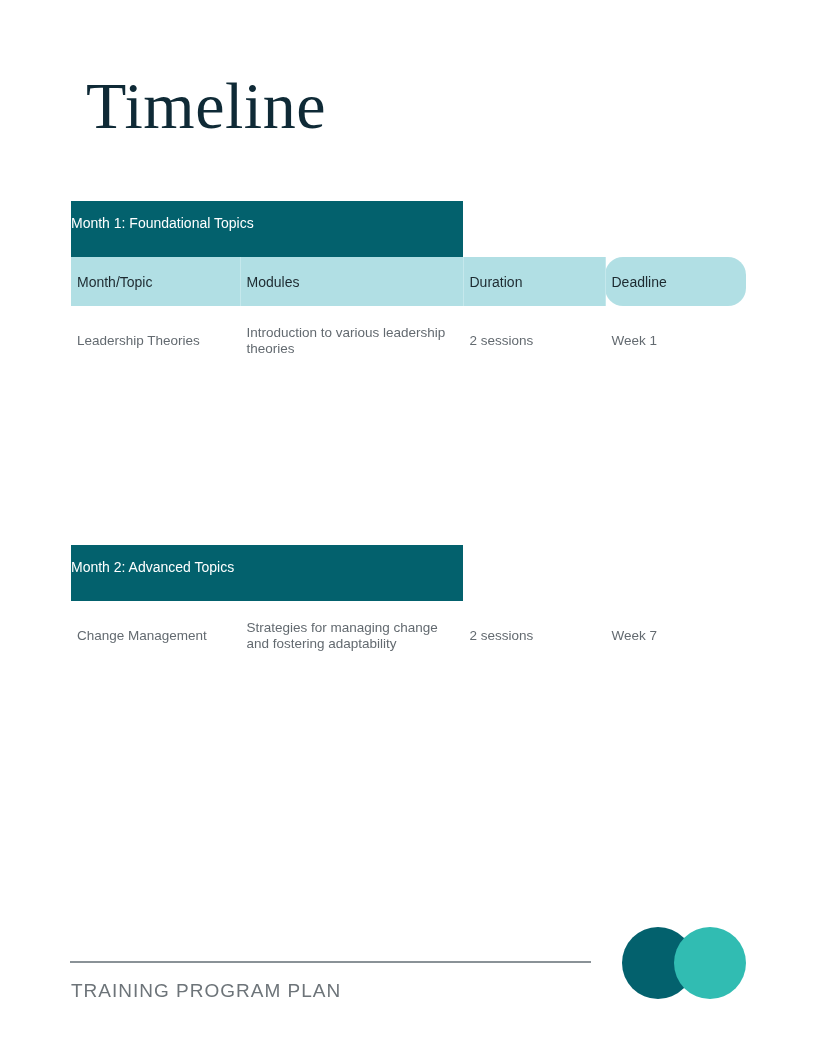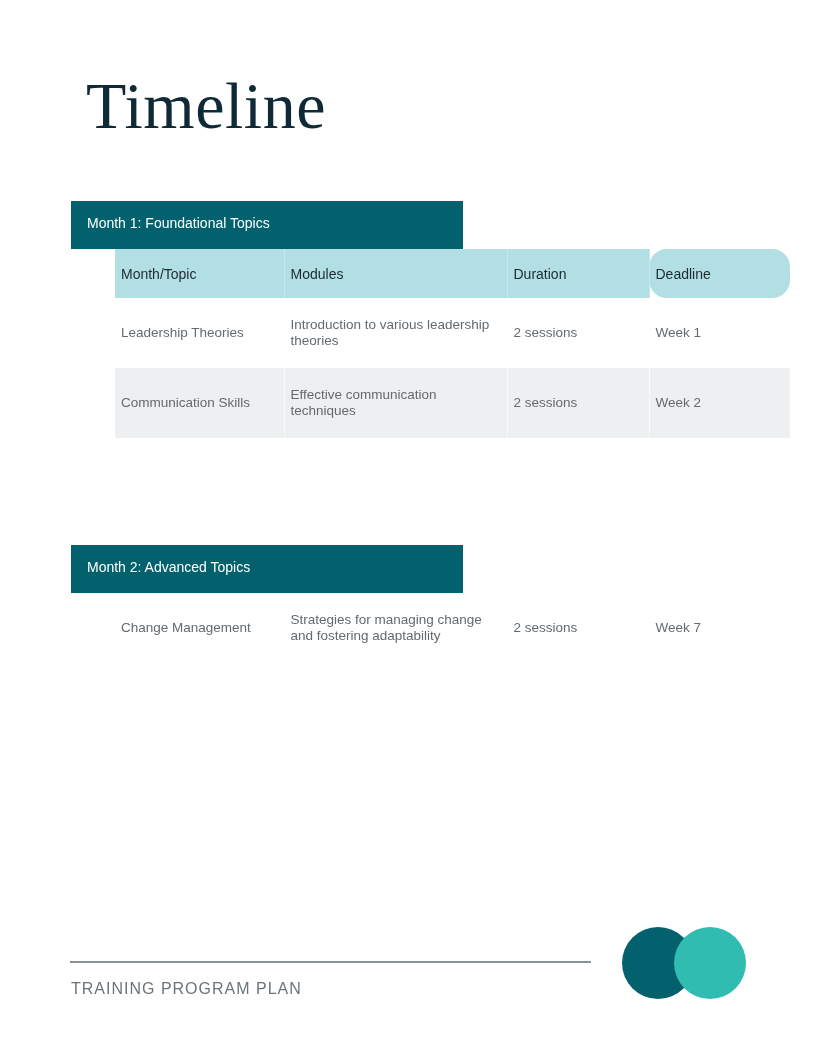--- a/index.html
+++ b/index.html
@@ -6,36 +6,36 @@
     body { width: 816px; height: 1056px; position: relative; overflow: hidden;
            font-family: "Liberation Sans", "DejaVu Sans", sans-serif; color: #5b6168; }
     .title { position: absolute; left: 70px; top: 50px; margin: 16px;
              font-family: "Liberation Serif", "DejaVu Serif", serif; font-weight: normal;
              font-size: 66px; line-height: 80px; color: #0f2a36; letter-spacing: 0.5px; }
 
     .section { position: absolute; left: 71px; width: 675px; }
     .section-1 { top: 201px; }
     .section-2 { top: 545px; }
 
-    .section-header { width: 392px; height: 48px; background: #03616d; color: #ffffff;
-                      font-size: 14px; line-height: 44px; padding-left: 16px; box-sizing: border-box; }
+    .section-header { width: 392px; height: 56px; background: #03616d; color: #ffffff;
+                      font-size: 14px; line-height: 44px; padding-left: 0; box-sizing: border-box; }
 
-    table { border-collapse: collapse; width: 675px; table-layout: fixed; margin-left: 44px; }
+    table { border-collapse: collapse; width: 675px; table-layout: fixed; }
     col.c1 { width: 169px; } col.c2 { width: 223px; } col.c3 { width: 142px; } col.c4 { width: 141px; }
     th, td { text-align: left; vertical-align: middle; padding: 0 6px; box-sizing: border-box; }
     th { background: #b1dfe4; color: #1d2a30; font-weight: normal; font-size: 14px; height: 49px;
          border-right: 1px solid #c5e8ec; }
     th:last-child { border-right: none; border-radius: 18px; }
     td { font-size: 13.5px; line-height: 16px; color: #636a70; height: 70px;
          border-right: 1px solid rgba(255,255,255,0.6); }
     td:last-child { border-right: none; }
     tr.alt td { background: #eeeff1; }
 
     .footer-line { position: absolute; left: 70px; top: 961px; width: 521px; height: 2px; background: #8a9297; }
-    .footer-text { position: absolute; left: 71px; top: 980px; font-size: 16px; letter-spacing: 1px;
+    .footer-text { position: absolute; left: 71px; top: 980px; font-size: 19px; letter-spacing: 1px;
                    color: #6d7479; }
     .circle { position: absolute; top: 927px; width: 72px; height: 72px; border-radius: 50%; }
     .circle-dark { left: 622px; background: #03616d; }
     .circle-light { left: 674px; background: #31bcb2; }
   </style>
 </head>
 <body>
 
 <h1 class="title">Timeline</h1>
 
@@ -56,26 +56,20 @@
         <th>Deadline</th>
       </tr>
     </thead>
     <tbody>
       <tr>
         <td>Leadership Theories</td>
         <td>Introduction to various leadership theories</td>
         <td>2 sessions</td>
         <td>Week 1</td>
       </tr>
-      <tr class="alt">
-        <td>Communication Skills</td>
-        <td>Effective communication techniques</td>
-        <td>2 sessions</td>
-        <td>Week 2</td>
-      </tr>
     </tbody>
   </table>
 </div>
 
 <div class="section section-2">
   <div class="section-header">Month 2: Advanced Topics</div>
   <table>
     <colgroup>
         <col class="c1">
         <col class="c2">

